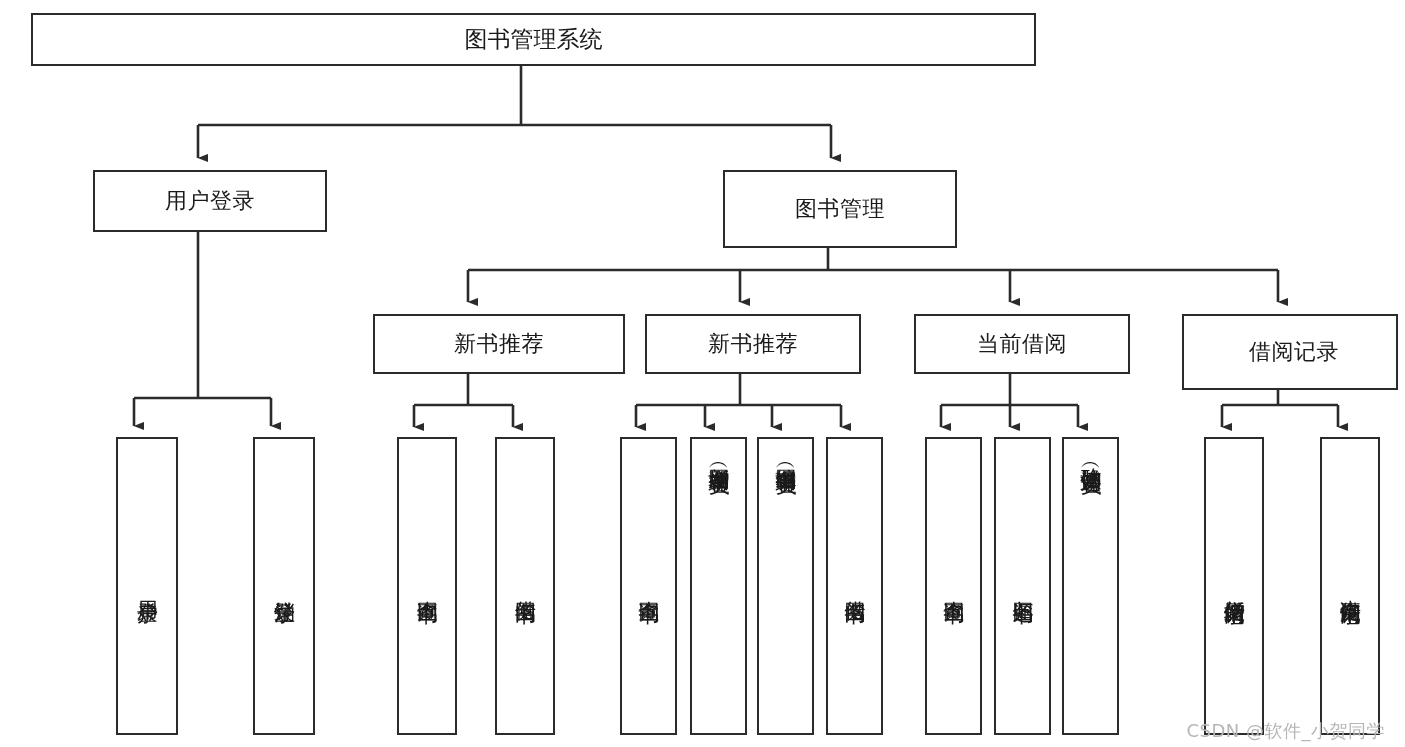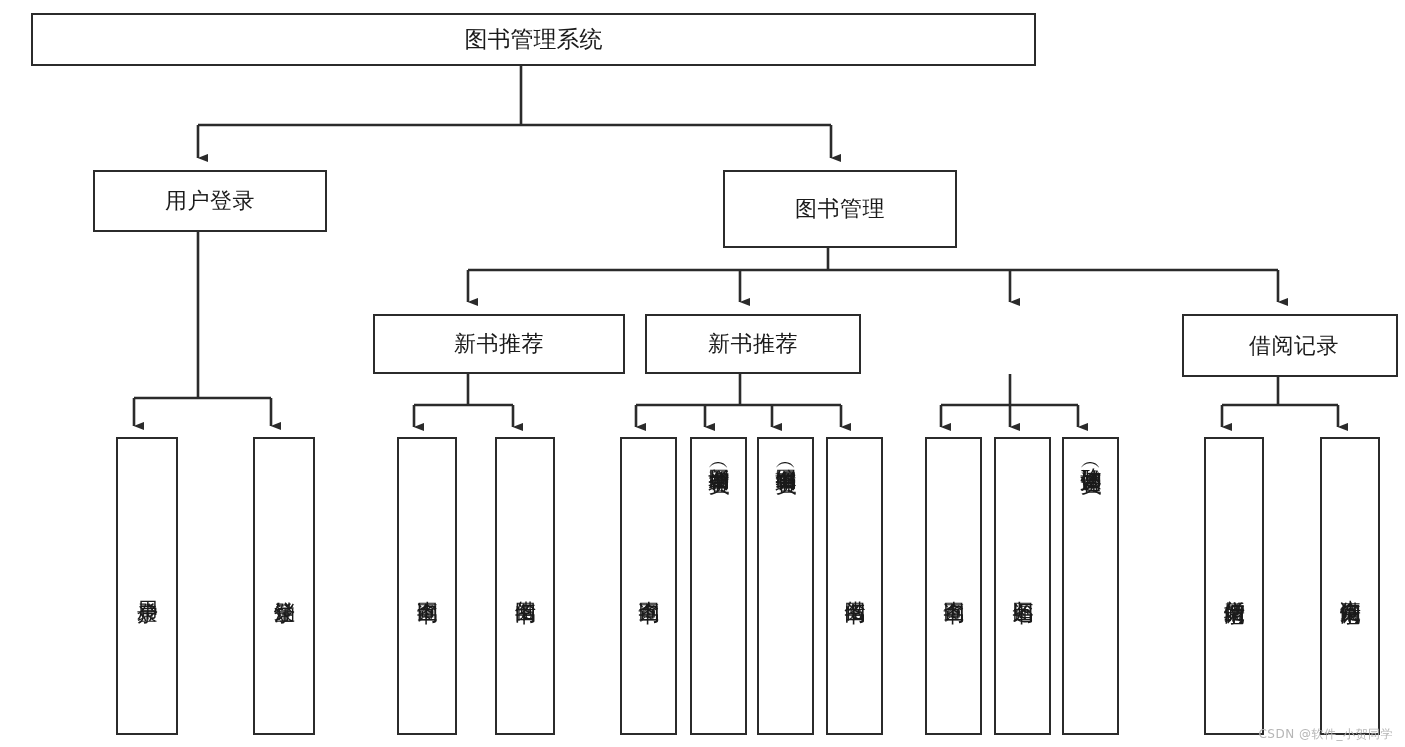--- a/index.html
+++ b/index.html
@@ -53,23 +53,23 @@
     align-items: center;
     justify-content: center;
     text-align: center;
     white-space: nowrap;
   }
   .node.leaf.top-align {
     justify-content: flex-start;
   }
   .watermark {
     position: absolute;
-    right: 12px;
+    right: 20px;
     bottom: 4px;
-    font-size: 12px;
+    font-size: 18px;
     color: #b6b6b6;
     letter-spacing: 0.5px;
     white-space: nowrap;
     text-align: right;
   }
 </style>
 </head>
 <body>
 
 <div id="canvas">
@@ -124,21 +124,22 @@
     </g>
   </svg>
 
   <div class="node root" style="left:19px; top:13px; width:1005px; height:53px;">图书管理系统</div>
 
   <div class="node horiz" style="left:81px; top:170px; width:234px; height:62px;">用户登录</div>
   <div class="node horiz" style="left:711px; top:170px; width:234px; height:78px;">图书管理</div>
 
   <div class="node horiz" style="left:361px; top:314px; width:252px; height:60px;">新书推荐</div>
   <div class="node horiz" style="left:633px; top:314px; width:216px; height:60px;">新书推荐</div>
-  <div class="node horiz" style="left:1170px; top:314px; width:216px; height:63px;padding-left:8px;">借阅记录</div>
+  <div class="node horiz" style="left:902px; top:314px; width:216px; height:60px;">当前借阅</div>
+  <div class="node horiz" style="left:1170px; top:314px; width:216px; height:76px;padding-left:8px;">借阅记录</div>
 
   <div class="node leaf" style="left:104px; top:437px; width:62px; height:298px;">用户登录</div>
   <div class="node leaf" style="left:241px; top:437px; width:62px; height:298px;">注销登录</div>
 
   <div class="node leaf" style="left:385px; top:437px; width:60px; height:298px;">查询图书</div>
   <div class="node leaf" style="left:483px; top:437px; width:60px; height:298px;">借阅图书</div>
 
   <div class="node leaf" style="left:608px; top:437px; width:57px; height:298px;">查询图书</div>
   <div class="node leaf top-align" style="left:678px; top:437px; width:57px; height:298px;">新增图书（管理员）</div>
   <div class="node leaf top-align" style="left:745px; top:437px; width:57px; height:298px;">编辑图书（管理员）</div>

